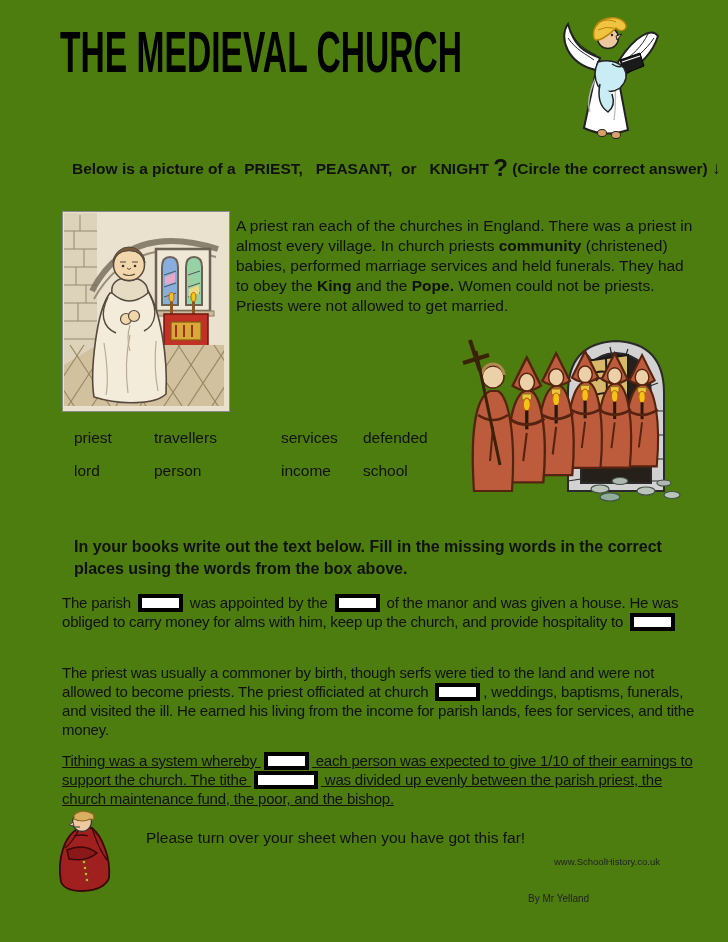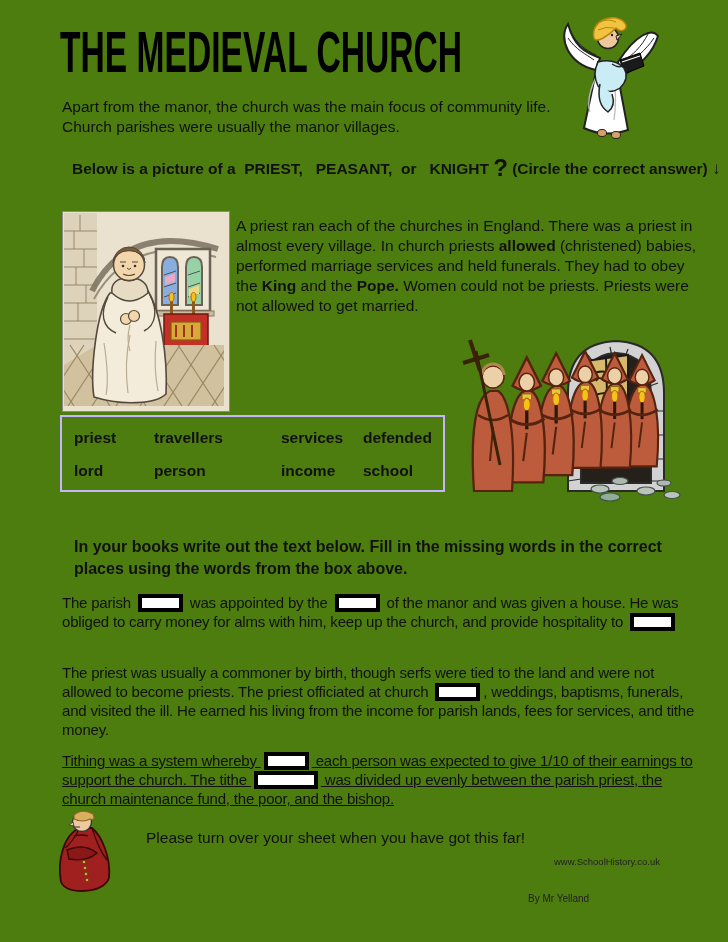--- a/index.html
+++ b/index.html
@@ -12,22 +12,22 @@
   .intro{left:62px;top:97px;width:525px;font-size:15.5px;line-height:19.5px;}
 
   .question{left:72px;top:157px;width:660px;font-size:15.5px;line-height:23px;font-weight:bold;}
   .question .bigq{font-size:24px;font-weight:bold;vertical-align:-2px;line-height:0;}
   .question .arrow{font-weight:normal;font-size:17px;}
 
   .priest-frame{left:62px;top:211px;width:164px;height:197px;border:1px solid #8a8a8a;
                 background:#eae1cf;padding:1px;}
   .priest-text{left:236px;top:216px;width:462px;font-size:15.5px;line-height:20px;}
 
-  .word-box{left:60px;top:415px;width:381px;height:73px;border:2px solid #c4b5fd;
-            font-size:15.5px;font-weight:bold;}
+  .word-box{left:60px;top:415px;width:381px;height:73px;border:2px solid #4d7c0f;
+            font-size:15.5px;}
   .word-box .grid{display:grid;grid-template-columns:80px 127px 82px auto;
                   padding:12px 0 0 12px;row-gap:15px;}
 
   .monks-pic{left:450px;top:331px;width:238px;height:174px;}
 
   .instructions{left:74px;top:536px;width:630px;font-size:16px;line-height:21.5px;font-weight:bold;}
 
   .fillpara{left:62px;width:645px;font-size:15px;line-height:19px;letter-spacing:-0.2px;}
   .p1{top:593px;} .p2{top:663px;} .p3{top:751px;text-decoration:underline;}
   .blank{display:inline-block;width:37px;height:10px;border:4px solid #000;background:#fff;
@@ -63,21 +63,20 @@
     <circle cx="52" cy="30" r="10.5" fill="#eec9a0" stroke="#222" stroke-width="1.5"></circle>
     <path d="M60,28 L66,26 L61,32 Z" fill="#eec9a0" stroke="#222" stroke-width="1"></path>
     <circle cx="56" cy="27" r="1.2" fill="#222"></circle>
     <path d="M38,30 C34,12 58,4 68,14 C74,20 66,26 60,20 C52,28 40,36 38,30 Z" fill="#f0c440" stroke="#b8860b" stroke-width="1.5"></path>
     <path d="M44,14 Q52,10 60,14 M42,22 Q50,18 58,20" fill="none" stroke="#b8860b" stroke-width="1"></path>
     <path d="M56,56 Q62,60 66,58" fill="none" stroke="#222" stroke-width="1.5"></path>
     <ellipse cx="46" cy="125" rx="4.5" ry="3.5" fill="#d9a06a" stroke="#222" stroke-width="1"></ellipse>
     <ellipse cx="60" cy="127" rx="4.5" ry="3.5" fill="#d9a06a" stroke="#222" stroke-width="1"></ellipse>
   </svg>
 
-  <div class="abs intro">Apart from the manor, the church was the main focus of community life. Church parishes were usually the manor villages.</div>
 
   <div class="abs question">
     <span>Below is a picture of a&nbsp; PRIEST, &nbsp; PEASANT, &nbsp;or &nbsp; KNIGHT </span><span class="bigq">?</span><span> (Circle the correct answer) </span><span class="arrow">↓</span>
   </div>
 
   <div class="abs priest-frame">
     <svg width="160" height="193" viewBox="0 0 160 193">
       <rect x="0" y="0" width="160" height="193" fill="#eae1cf"></rect>
       <rect x="0" y="0" width="33" height="193" fill="#ddd2ba"></rect>
       <g stroke="#95886e" stroke-width="1">
@@ -126,21 +125,21 @@
         <path d="M59,61 Q65,64 71,61" fill="none" stroke="#55483c" stroke-width="1.2"></path>
         <path d="M57,66 Q65,70 73,66" fill="none" stroke="#55483c" stroke-width="1"></path>
         <circle cx="62" cy="106" r="5.5" fill="#f2d6ac" stroke="#55483c" stroke-width="1.2"></circle>
         <circle cx="70" cy="103" r="5.5" fill="#f2d6ac" stroke="#55483c" stroke-width="1.2"></circle>
         <path d="M66,112 Q62,126 66,138" fill="none" stroke="#b8ac94" stroke-width="1.2"></path>
       </g>
     </svg>
   </div>
 
   <div class="abs priest-text">
-    <span>A priest ran each of the churches in England. There was a priest in almost every village. In church priests </span><b>allowed</b><span> (christened) babies, performed marriage services and held funerals. They had to obey the </span><b>King</b><span> and the </span><b>Pope.</b><span> Women could not be priests. Priests were not allowed to get married.</span>
+    <span>A priest ran each of the churches in England. There was a priest in almost every village. In church priests </span><b>community</b><span> (christened) babies, performed marriage services and held funerals. They had to obey the </span><b>King</b><span> and the </span><b>Pope.</b><span> Women could not be priests. Priests were not allowed to get married.</span>
   </div>
 
   <div class="abs word-box">
     <div class="grid">
       <span>priest</span>
       <span>travellers</span>
       <span>services</span>
       <span>defended</span>
       <span>lord</span>
       <span>person</span>

